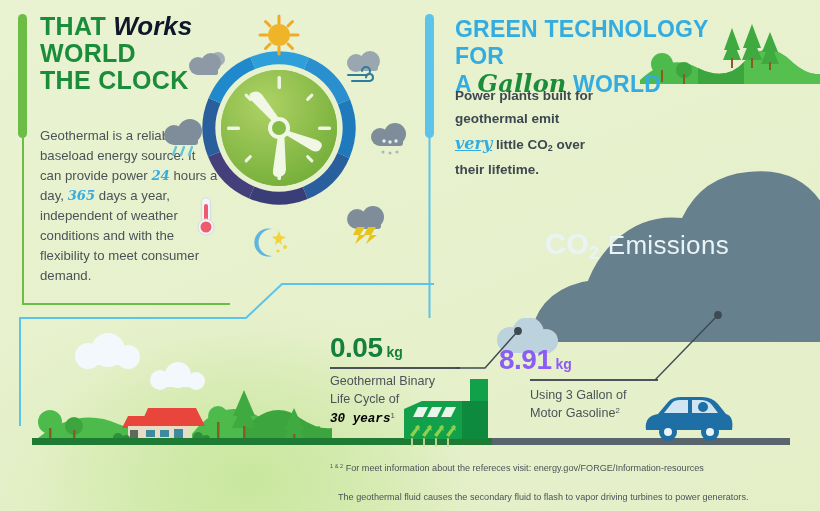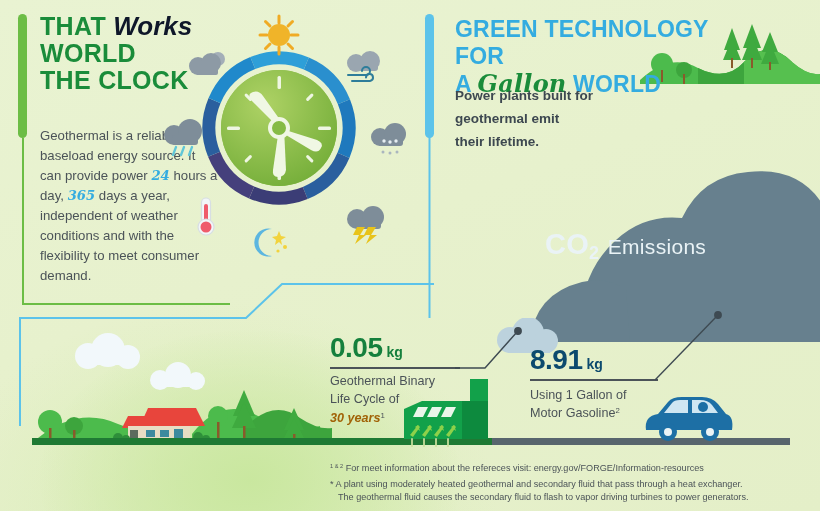--- a/index.html
+++ b/index.html
@@ -45,36 +45,36 @@
   
   #clock{position:absolute;left:199px;top:48px;width:160px;height:160px;}
 
   
   .wx{position:absolute;}
 
   
   #co2cloud{position:absolute;left:430px;top:80px;width:420px;height:262px;}
   .co2-label{position:absolute;left:545px;top:228px;color:#eaf3f6;
     font-size:29px;font-weight:bold;letter-spacing:.3px;}
-  .co2-label .em{font-weight:normal;font-size:21px;}
+  .co2-label .em{font-weight:normal;font-size:26px;}
   .co2-label .s2{font-size:.62em;vertical-align:-0.3em;font-weight:bold;}
 
   
   #landscape{position:absolute;left:0;top:330px;width:420px;height:120px;}
   .wcloud{position:absolute;}
 
   
   #tophills{position:absolute;left:640px;top:22px;width:180px;height:62px;}
 
   
   .stat-num{position:absolute;font-size:28px;font-weight:bold;letter-spacing:-.5px;}
   .stat-unit{font-size:14px;font-weight:bold;letter-spacing:0;}
   .stat-rule{position:absolute;height:1.5px;}
   .stat-cap{position:absolute;font-size:12.6px;line-height:1.46;color:#4b5358;}
-  .stat-cap .yrs{font-family:Liberation Sans, sans-serif;font-style:italic;font-weight:bold;color:#a16207;}
+  .stat-cap .yrs{font-family:Liberation Mono, monospace;font-style:italic;font-weight:bold;color:#000000;}
   .sup{font-size:.62em;vertical-align:.52em;}
 
   
   .leader{position:absolute;stroke:#3e4a52;stroke-width:1.4;fill:none;}
 
   
   #plant{position:absolute;left:396px;top:379px;width:110px;height:68px;}
   #car{position:absolute;left:640px;top:392px;width:96px;height:52px;}
 
   
@@ -315,20 +315,23 @@
     <div>
       <span>A</span>
       <span class="script">Gallon</span>
       <span>WORLD</span>
     </div>
   </div>
 
   <div class="p-right">
     <div>Power plants built for</div>
     <div>geothermal emit</div>
+    <div>
+      <span class="very">very</span><span> little CO</span><span class="sub">2</span><span> over</span>
+    </div>
     <div>their lifetime.</div>
   </div>
 
   <svg class="leader" style="left:14px;top:282px;width:440px;height:66px;" width="440" height="66" viewBox="0 0 440 66">
     <path d="M6 66 L6 36 L232 36 L268 2 L420 2" stroke="#5cc3ea" stroke-width="2" fill="none"></path>
   </svg>
   <svg class="leader" style="left:14px;top:330px;width:20px;height:100px;" width="20" height="100" viewBox="0 0 20 100">
     <path d="M6 0 L6 96" stroke="#5cc3ea" stroke-width="2" fill="none"></path>
   </svg>
 
@@ -422,50 +425,47 @@
       </g>
       <g stroke="#cfe3a0" stroke-width="2" stroke-linecap="round" opacity=".85">
         <line x1="16" y1="60" x2="16" y2="68"></line>
           <line x1="28" y1="60" x2="28" y2="68"></line>
         <line x1="40" y1="60" x2="40" y2="68"></line>
           <line x1="52" y1="60" x2="52" y2="68"></line>
       </g>
     </svg>
   </div>
 
-  <div class="stat-num" style="left:530px;top:344px;color:#0c4a6e;">
+  <div class="stat-num" style="left:499px;top:344px;color:#8b5cf6;">
     <span>8.91</span><span class="stat-unit"> <span>kg</span></span>
   </div>
   <div class="stat-rule" style="left:530px;top:379px;width:128px;background:#4b5358;"></div>
   <svg class="leader" style="left:655px;top:310px;width:90px;height:76px;" width="90" height="76" viewBox="0 0 90 76">
     <path d="M0 70 L62 6" stroke="#3e4a52" stroke-width="1.4" fill="none"></path>
     <circle cx="63" cy="5" r="3.2" fill="#3e4a52"></circle>
   </svg>
   <div class="stat-cap" style="left:530px;top:386px;width:150px;">
-    <div>Using 1 Gallon of</div>
+    <div>Using 3 Gallon of</div>
     <div><span>Motor Gasoline</span><span class="sup">2</span></div>
   </div>
 
   <div id="car">
     <svg width="96" height="52" viewBox="0 0 96 52">
       <path d="M6 38 Q4 24 18 22 L28 10 Q32 5 42 5 L62 5 Q72 5 78 12 L86 22 Q94 24 92 38 Z" fill="#1d6fa5"></path>
       <path d="M24 21 L32 11 Q34 8 40 8 L48 8 L48 21 Z" fill="#cfe6f2"></path>
       <path d="M52 8 L60 8 Q68 8 72 13 L78 21 L52 21 Z" fill="#cfe6f2"></path>
       <circle cx="63" cy="15" r="5" fill="#1d6fa5"></circle>
       <circle cx="28" cy="40" r="9" fill="#1d6fa5"></circle>
         <circle cx="28" cy="40" r="4" fill="#eaf3f6"></circle>
       <circle cx="70" cy="40" r="9" fill="#1d6fa5"></circle>
         <circle cx="70" cy="40" r="4" fill="#eaf3f6"></circle>
     </svg>
   </div>
 
   <div class="foot" style="top:462px;width:470px;">
     <span class="sup">1 &amp; 2</span>
     <span>For meet information about the refereces visit: energy.gov/FORGE/Information-resources</span>
   </div>
-  <div class="foot" style="top:478px;width:480px;">
-    <span>* A plant using moderately heated geothermal and secondary fluid that pass through a heat exchanger.</span>
-  </div>
   <div class="foot" style="top:491px;left:338px;width:480px;">
     <span>The geothermal fluid causes the secondary fluid to flash to vapor driving turbines to power generators.</span>
   </div>
 
 </div>
 
 </body></html>

